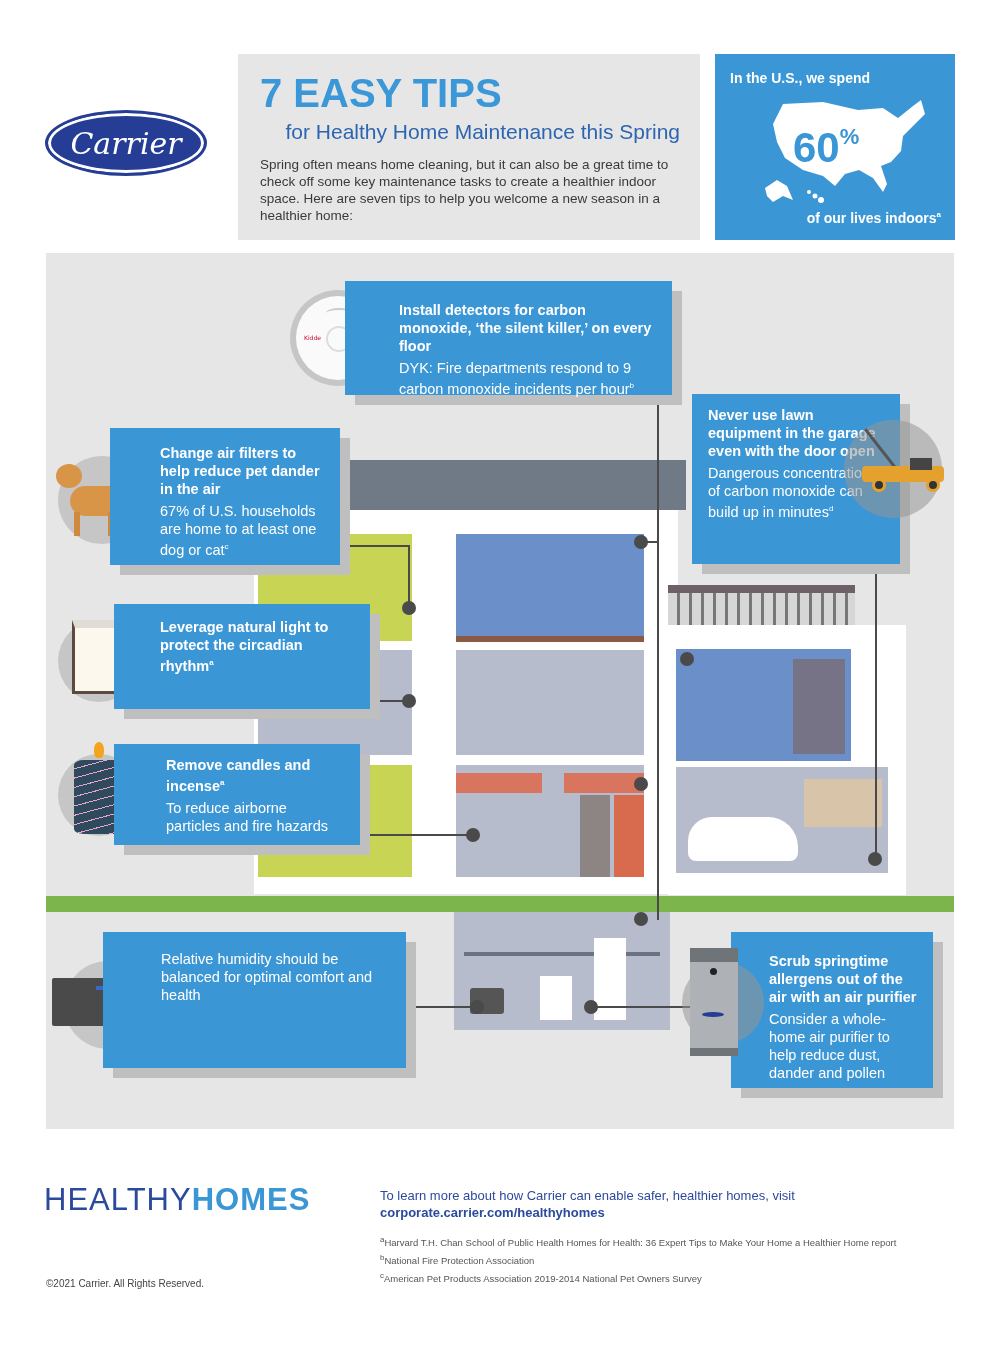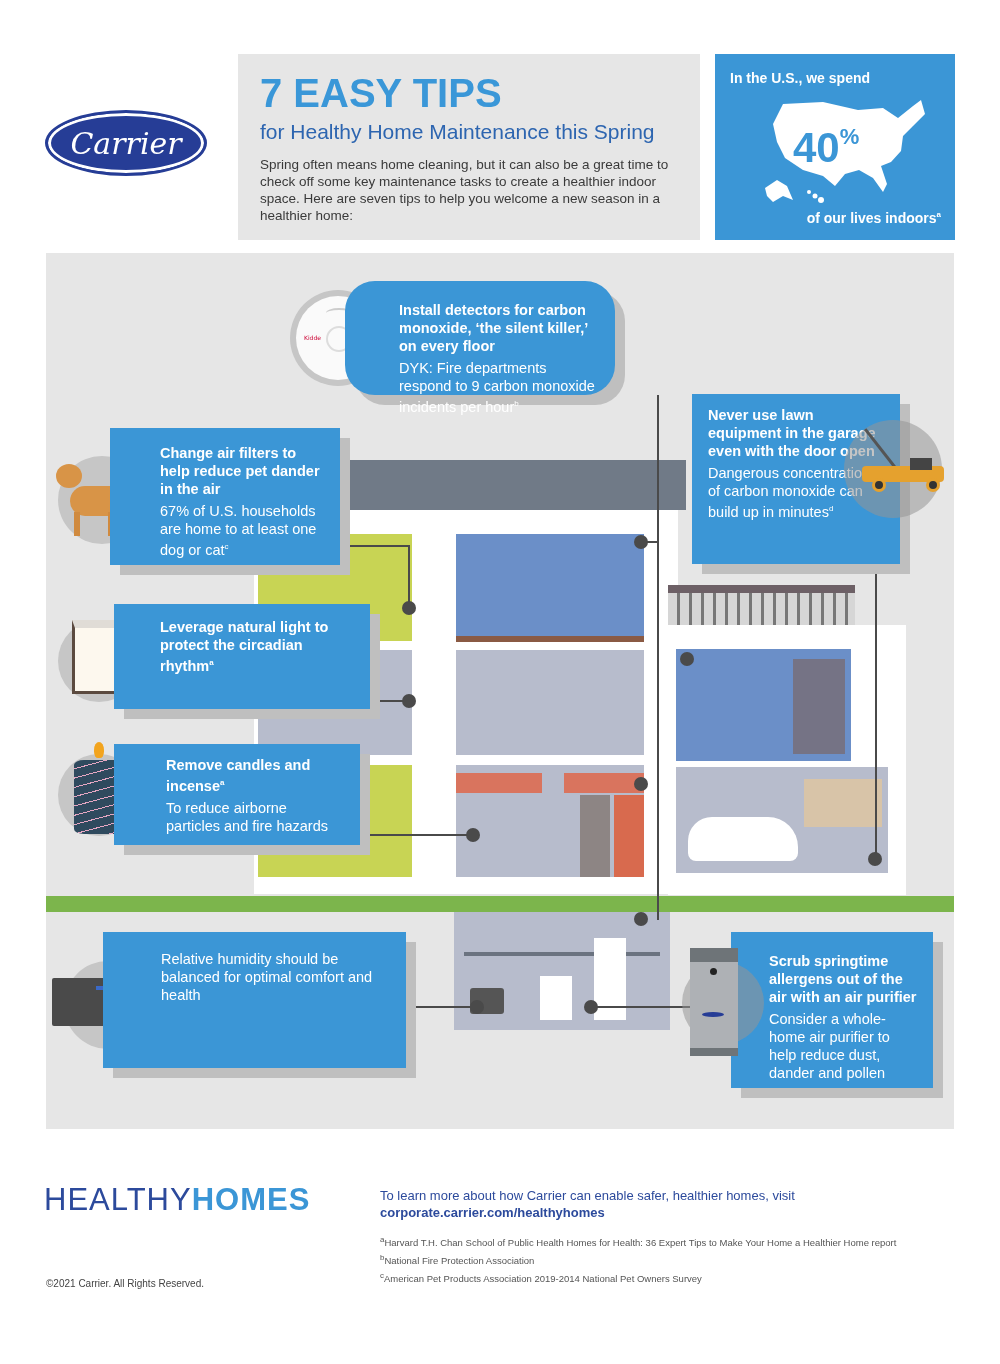--- a/index.html
+++ b/index.html
@@ -4,21 +4,21 @@
 <style>
   * { box-sizing: border-box; margin: 0; padding: 0; }
   body { width: 1000px; height: 1364px; background: #ffffff; font-family: "DejaVu Sans", "Liberation Sans", sans-serif; position: relative; overflow: hidden; }
   .abs { position: absolute; }
 
   
   .logo { left: 45px; top: 110px; width: 162px; height: 66px; border-radius: 50%; background: #263d96; border: 3px solid #263d96; box-shadow: inset 0 0 0 3px #fff; display: flex; align-items: center; justify-content: center; }
   .logo span { font-family: "DejaVu Serif", "Liberation Serif", serif; font-style: italic; color: #fff; font-size: 30px; }
   .intro-box { left: 238px; top: 54px; width: 462px; height: 186px; background: #e6e6e6; padding: 18px 20px 0 22px; }
   .intro-title { color: #3a97d8; font-weight: bold; font-size: 40px; line-height: 42px; letter-spacing: 0px; font-family: "Liberation Sans", sans-serif; }
-  .intro-sub { color: #2d65b0; font-size: 21px; line-height: 28px; margin-top: 4px; font-family: "Liberation Sans", sans-serif; }
+  .intro-sub { color: #2d65b0; font-size: 21px; line-height: 28px; margin-top: 4px; font-family: "Liberation Sans", sans-serif; text-align: right; }
   .intro-body { color: #3a3a3a; font-size: 13.5px; line-height: 17px; margin-top: 10px; font-family: "Liberation Sans", sans-serif; }
 
   .stat-box { left: 715px; top: 54px; width: 240px; height: 186px; background: #3b96d6; color: #fff; font-family: "Liberation Sans", sans-serif; }
   .stat-top { position: absolute; left: 15px; top: 16px; font-weight: bold; font-size: 14px; }
   .stat-map { position: absolute; left: 48px; top: 42px; width: 170px; height: 115px; }
   .stat-num { position: absolute; left: 78px; top: 70px; font-size: 42px; font-weight: bold; color: #3b96d6; }
   .stat-num sup { font-size: 22px; vertical-align: 18px; }
   .stat-bottom { position: absolute; right: 14px; bottom: 14px; font-weight: bold; font-size: 14px; }
 
   
@@ -71,21 +71,21 @@
 
 <div class="abs stat-box">
   <div class="stat-top">In the U.S., we spend</div>
   <svg class="stat-map" viewBox="0 0 170 115">
     <path d="M20 8 L60 6 L95 14 L120 12 L135 22 L150 10 L158 4 L162 18 L150 30 L140 40 L138 55 L128 66 L118 70 L124 88 L120 96 L110 82 L96 74 L82 78 L72 90 L60 80 L40 74 L22 62 L14 46 L10 28 Z" fill="#fff"></path>
     <path d="M2 92 L14 84 L24 90 L30 104 L20 100 L10 106 L4 100 Z" fill="#fff"></path>
     <circle cx="46" cy="96" r="2" fill="#fff"></circle>
       <circle cx="52" cy="100" r="2.5" fill="#fff"></circle>
       <circle cx="58" cy="104" r="3" fill="#fff"></circle>
   </svg>
-  <div class="stat-num"><span>40</span><sup>%</sup></div>
+  <div class="stat-num"><span>60</span><sup>%</sup></div>
   <div class="stat-bottom"><span>of our lives indoors</span><sup style="font-size:8px">a</sup></div>
 </div>
 
 <div class="abs main-panel"></div>
 
 <div class="abs roof"></div>
 <div class="abs house-body">
   <div class="room r-green" style="left:4px; top:24px; width:154px; height:107px;"></div>
   <div class="room r-blue" style="left:202px; top:24px; width:188px; height:107px;"></div>
   <div class="floor-strip" style="left:202px; top:126px; width:188px;"></div>
@@ -140,21 +140,21 @@
 <div class="dot" style="left:470px; top:1000px;"></div>
 <div class="connector" style="left:592px; top:1006px; width:100px; height:2px;"></div>
 <div class="dot" style="left:584px; top:1000px;"></div>
 
 <div class="icon-circle" style="left:290px; top:290px; width:96px; height:96px; background:#c6c6c6;"></div>
 <div class="abs" style="left:296px; top:296px; width:84px; height:84px; border-radius:50%; background:#fafafa;">
   <div style="position:absolute;left:30px;top:30px;width:26px;height:26px;border-radius:50%;border:2px solid #ddd;"></div>
   <div style="position:absolute;left:30px;top:12px;width:26px;height:10px;border-top:2px solid #ccc;border-radius:50% 50% 0 0;"></div>
   <span style="position:absolute;left:8px;top:38px;font-size:6px;color:#c03;">Kidde</span>
 </div>
-<div class="card" style="left:345px; top:281px; width:270px; height:114px; padding:20px 20px 0 54px;border-radius:30px;">
+<div class="card" style="left:345px; top:281px; width:327px; height:114px; padding:20px 20px 0 54px;">
   <div class="t">Install detectors for carbon monoxide, ‘the silent killer,’ on every floor</div>
   <div class="d"><span>DYK: Fire departments respond to 9 carbon monoxide incidents per hour</span><sup style="font-size:8px">b</sup></div>
 </div>
 
 <div class="icon-circle" style="left:58px; top:456px; width:88px; height:88px;"></div>
 <div class="abs" style="left:52px; top:462px; width:60px; height:76px;">
   <div style="position:absolute;left:18px;top:24px;width:58px;height:30px;border-radius:16px;background:#d89447;"></div>
   <div style="position:absolute;left:4px;top:2px;width:26px;height:24px;border-radius:50%;background:#d89447;"></div>
   <div style="position:absolute;left:22px;top:50px;width:6px;height:24px;background:#d08a3f;"></div>
   <div style="position:absolute;left:56px;top:50px;width:6px;height:24px;background:#d08a3f;"></div>

